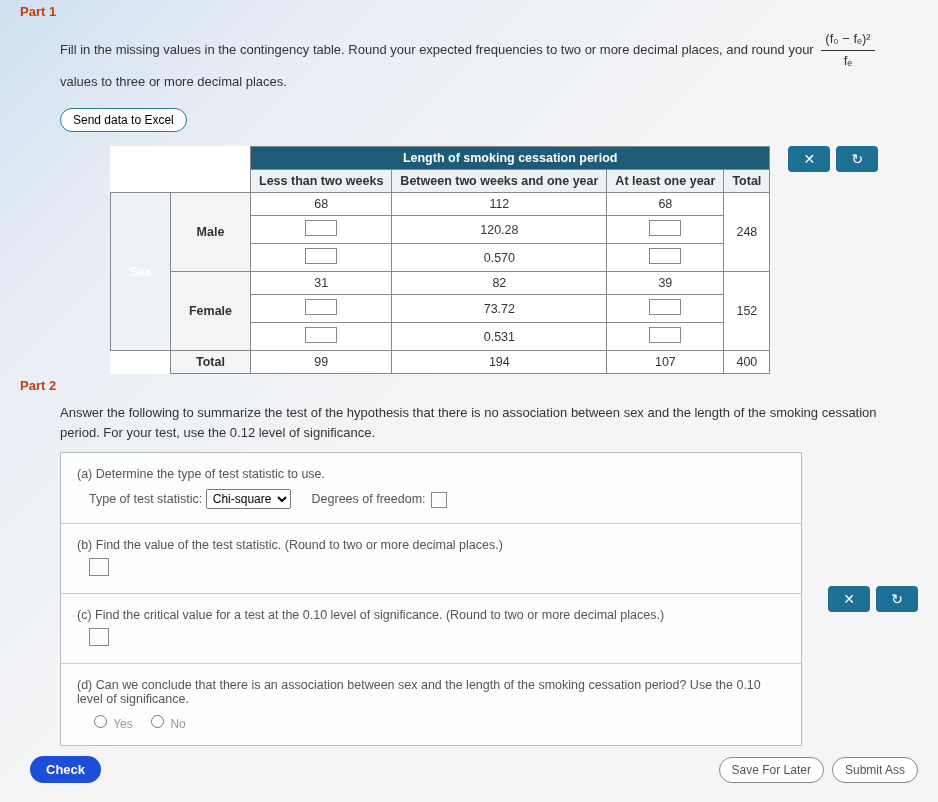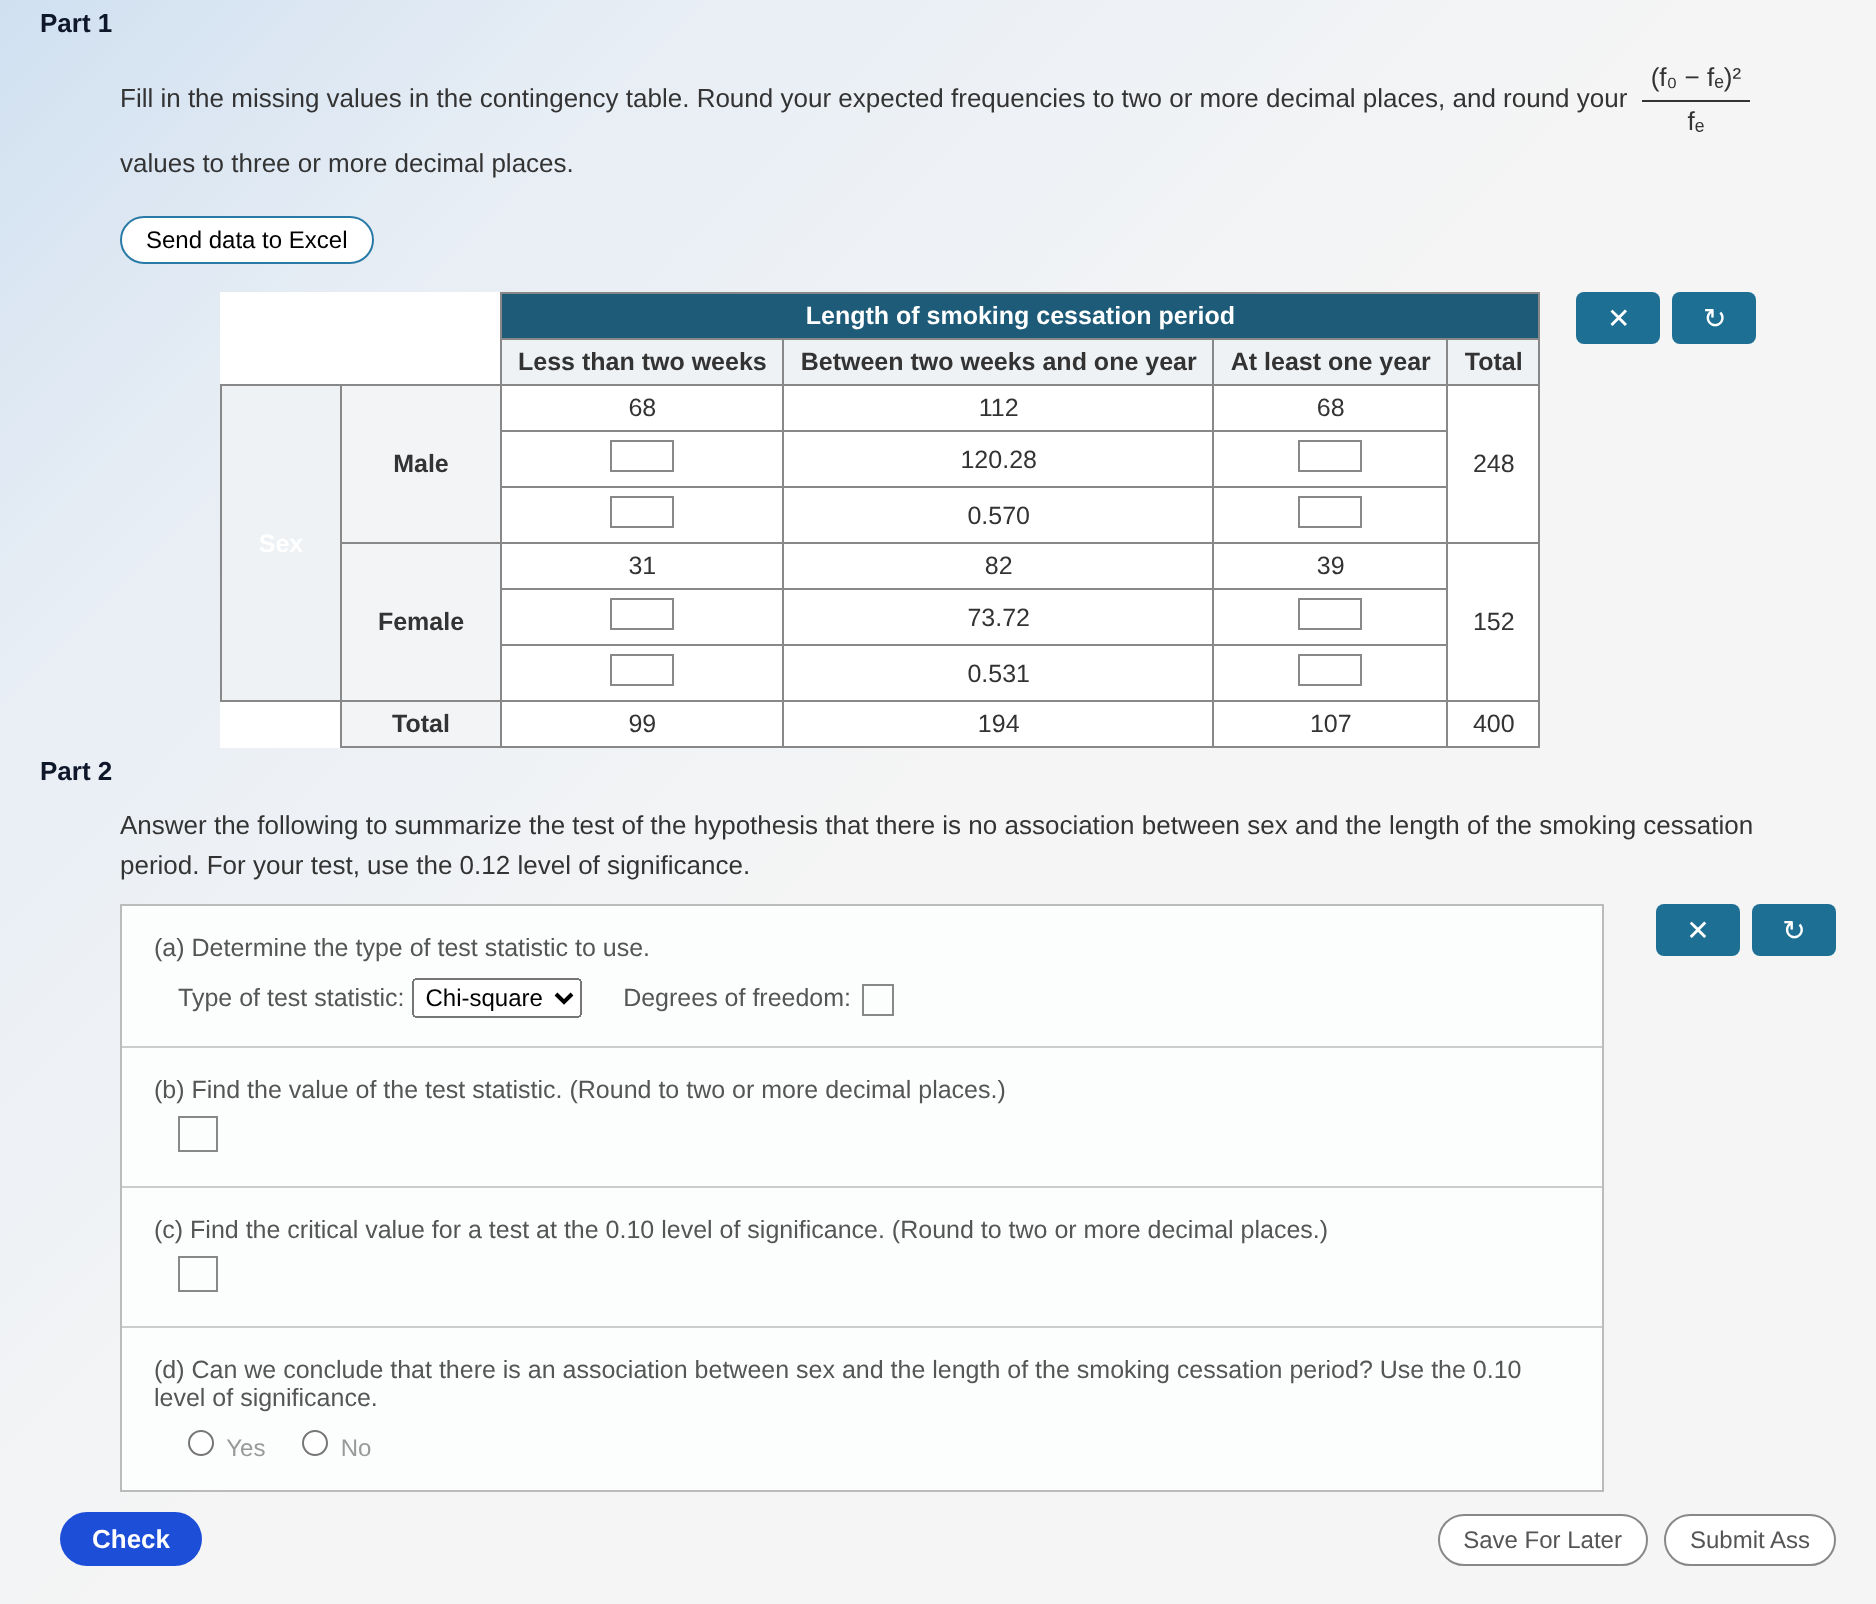--- a/index.html
+++ b/index.html
@@ -5,21 +5,21 @@
   * { box-sizing: border-box; }
   body {
     margin: 0;
     font-family: Arial, Helvetica, sans-serif;
     font-size: 13px;
     color: #333;
     background: linear-gradient(135deg, #d0e0f0 0%, #e8eef5 20%, #f5f5f5 50%);
     min-height: 802px;
     padding: 0 20px 20px 60px;
   }
-  .part-label { font-weight: bold; color: #0f172a; margin: 4px 0 8px -40px; }
+  .part-label { font-weight: bold; color: #c2410c; margin: 4px 0 8px -40px; }
   .instr { margin: 10px 0; line-height: 1.6; }
   .formula { display:inline-block; vertical-align:middle; text-align:center; margin:0 4px; }
   .formula .num { display:block; border-bottom:1px solid #333; padding:0 4px; }
   .formula .den { display:block; padding:0 4px; }
   .btn-outline {
     display:inline-block; border:1px solid #2a7aa8; color:#000000;
     padding:4px 12px; border-radius:14px; font-size:12px; background:#fff;
     cursor:pointer; margin:6px 0 14px 0;
   }
   .ct-wrap { display:flex; align-items:flex-start; gap:18px; margin-left:50px; }
@@ -29,21 +29,21 @@
   th.head-main { background:#1d5b78 !important; color:#fff; font-weight:bold; padding:8px 10px; }
   th.side-main { background:#1d5b78; color:#fff; font-weight:bold; width:60px; }
   td.rowlabel { background:#f2f4f6; font-weight:bold; width:80px; }
   .cell-input { display:inline-block; width:32px; height:16px; border:1px solid #888; background:#fff; }
   .toolbar { display:flex; gap:6px; }
   .tool-btn { width:42px; height:26px; border-radius:4px; background:#1d6f93; color:#fff; display:flex; align-items:center; justify-content:center; cursor:pointer; font-size:14px; }
   .part2-instr { margin:10px 0 10px 0; line-height:1.5; }
   .qbox { border:1px solid #bbb; background:#fcfdfd; margin-right:10px; }
   .qrow { border-top:1px solid #ccc; padding:14px 16px; font-size:12.5px; color:#555; }
   .qrow:first-child { border-top:none; }
-  .q-flex { display:flex; align-items:flex-start; gap:16px; }
+  .q-flex { display:flex; align-items:center; gap:16px; }
   .q-main { flex:1; }
   select.sel { font-size:12px; padding:1px 2px; }
   .mini-input { display:inline-block; width:16px; height:16px; border:1px solid #888; vertical-align:middle; margin-left:2px; }
   .box-input { display:inline-block; width:20px; height:18px; border:1px solid #888; margin-top:6px; }
   .radio-row { margin-top:6px; color:#999; font-size:12px; padding-left:12px; }
   .bottom-bar { margin-top:10px; display:flex; justify-content:space-between; align-items:center; }
   .check-btn { background:#1d4ed8; color:#fff; border-radius:16px; padding:6px 16px; font-size:13px; font-weight:bold; cursor:pointer; margin-left:-30px; }
   .save-btn, .submit-btn { border:1px solid #888; color:#555; padding:5px 12px; border-radius:14px; font-size:12px; background:#fff; cursor:pointer; }
   .right-btns { display:flex; gap:8px; }
 </style>

